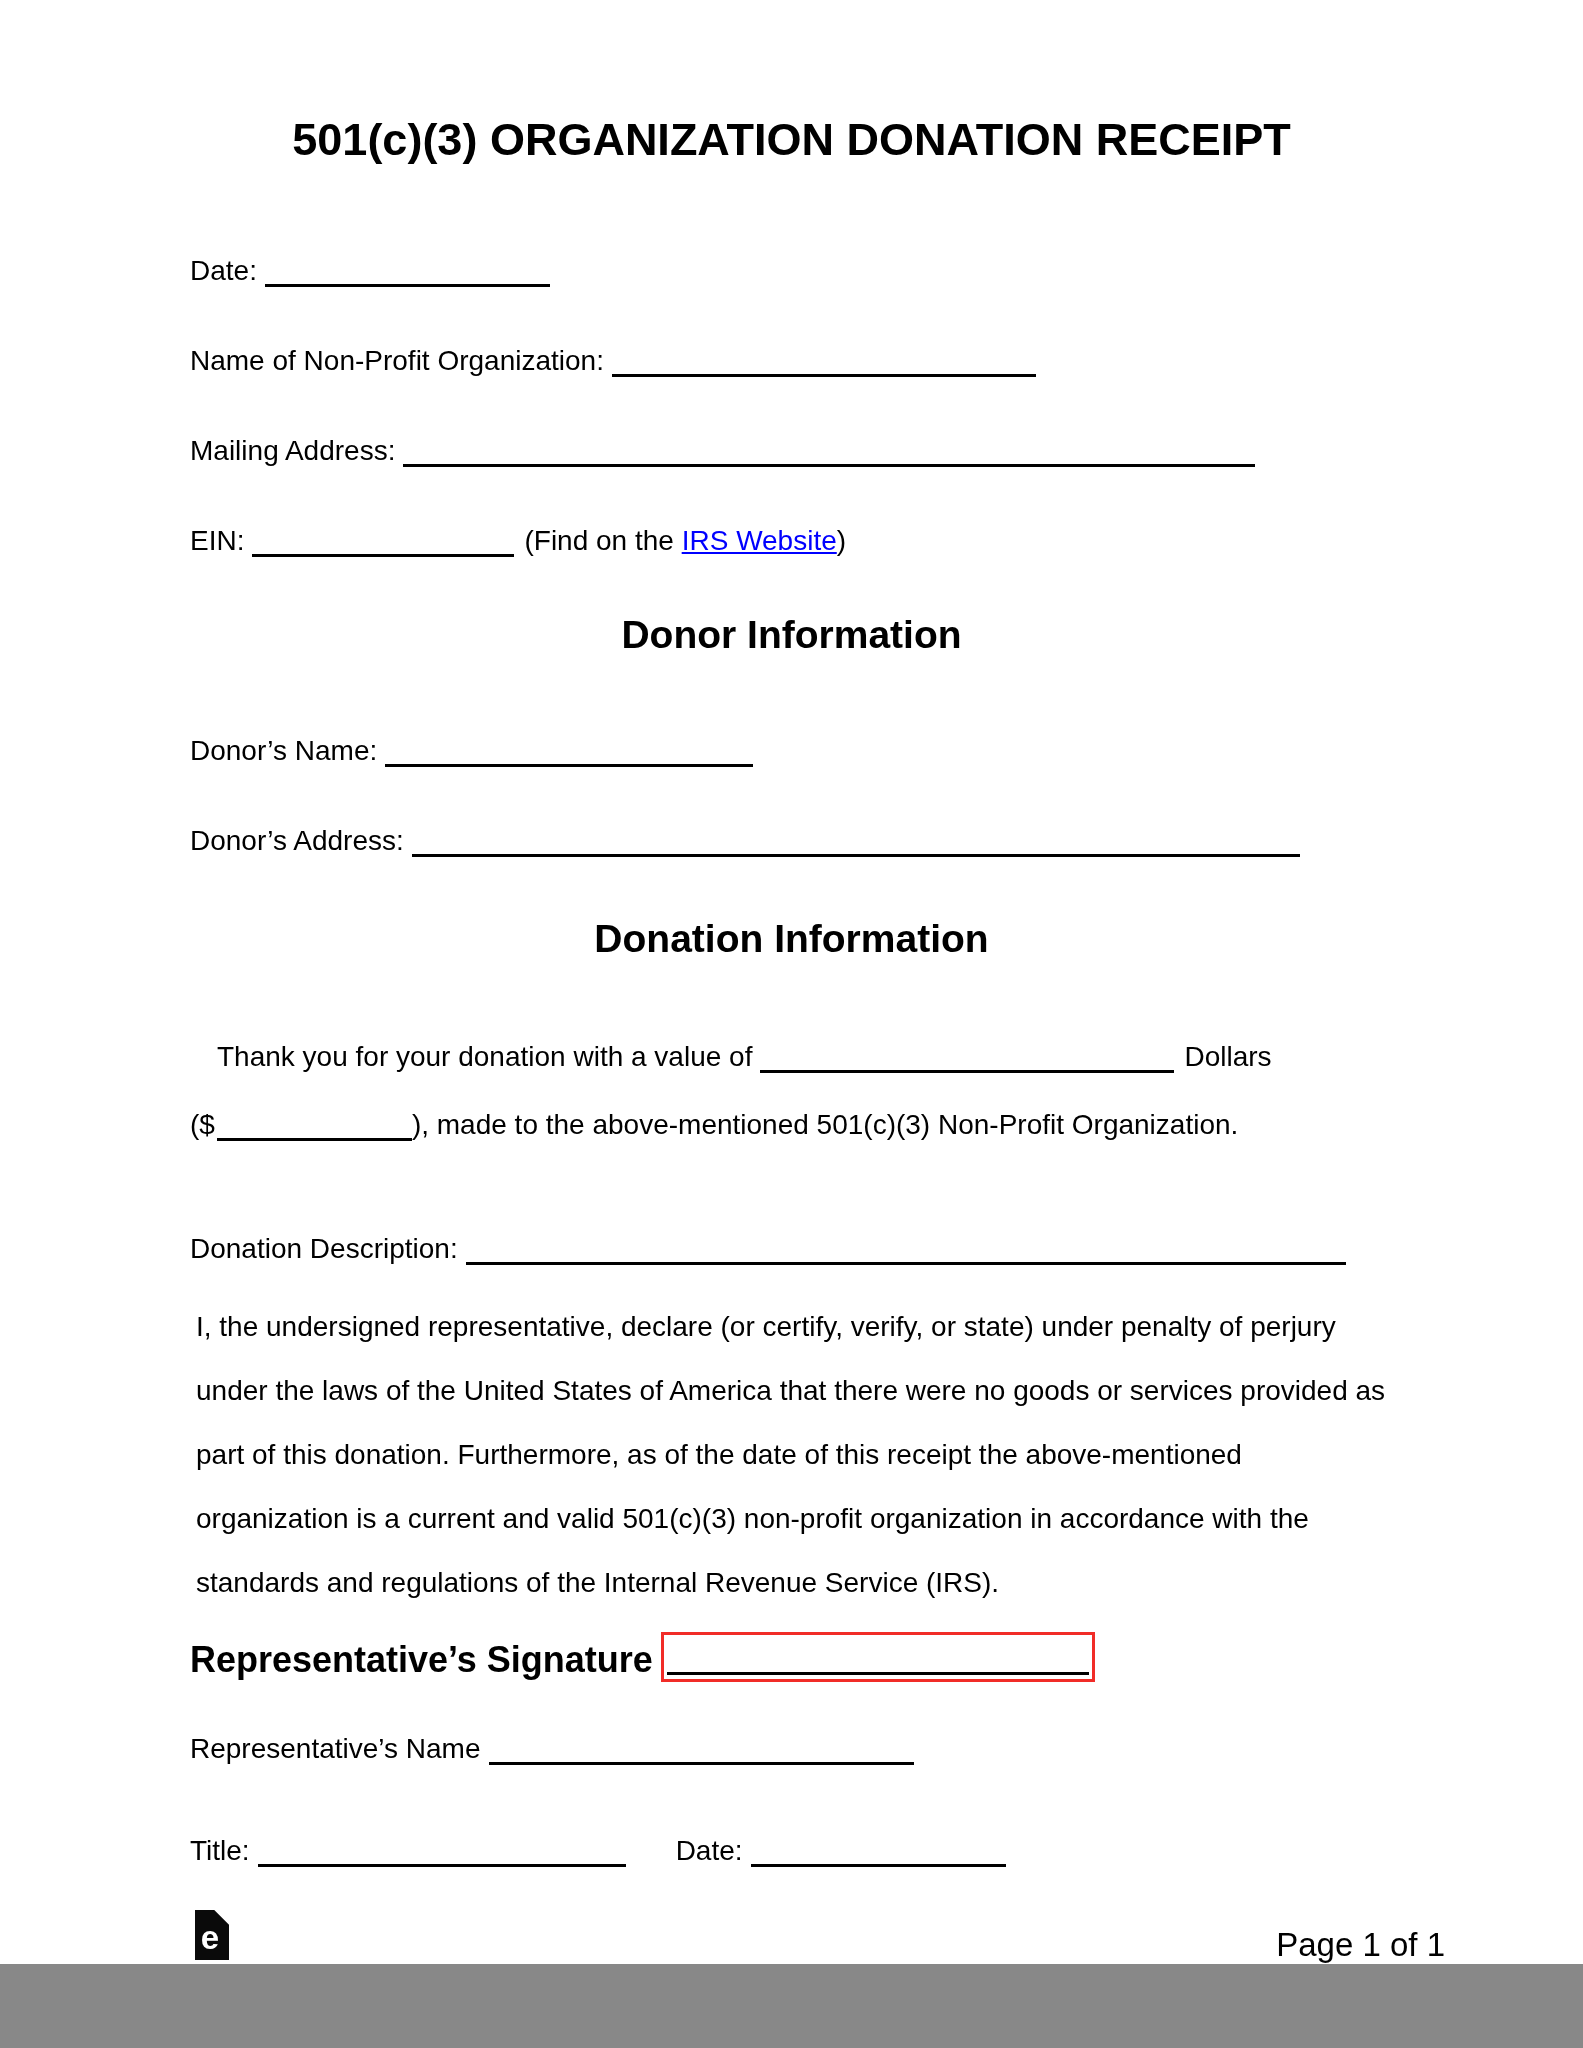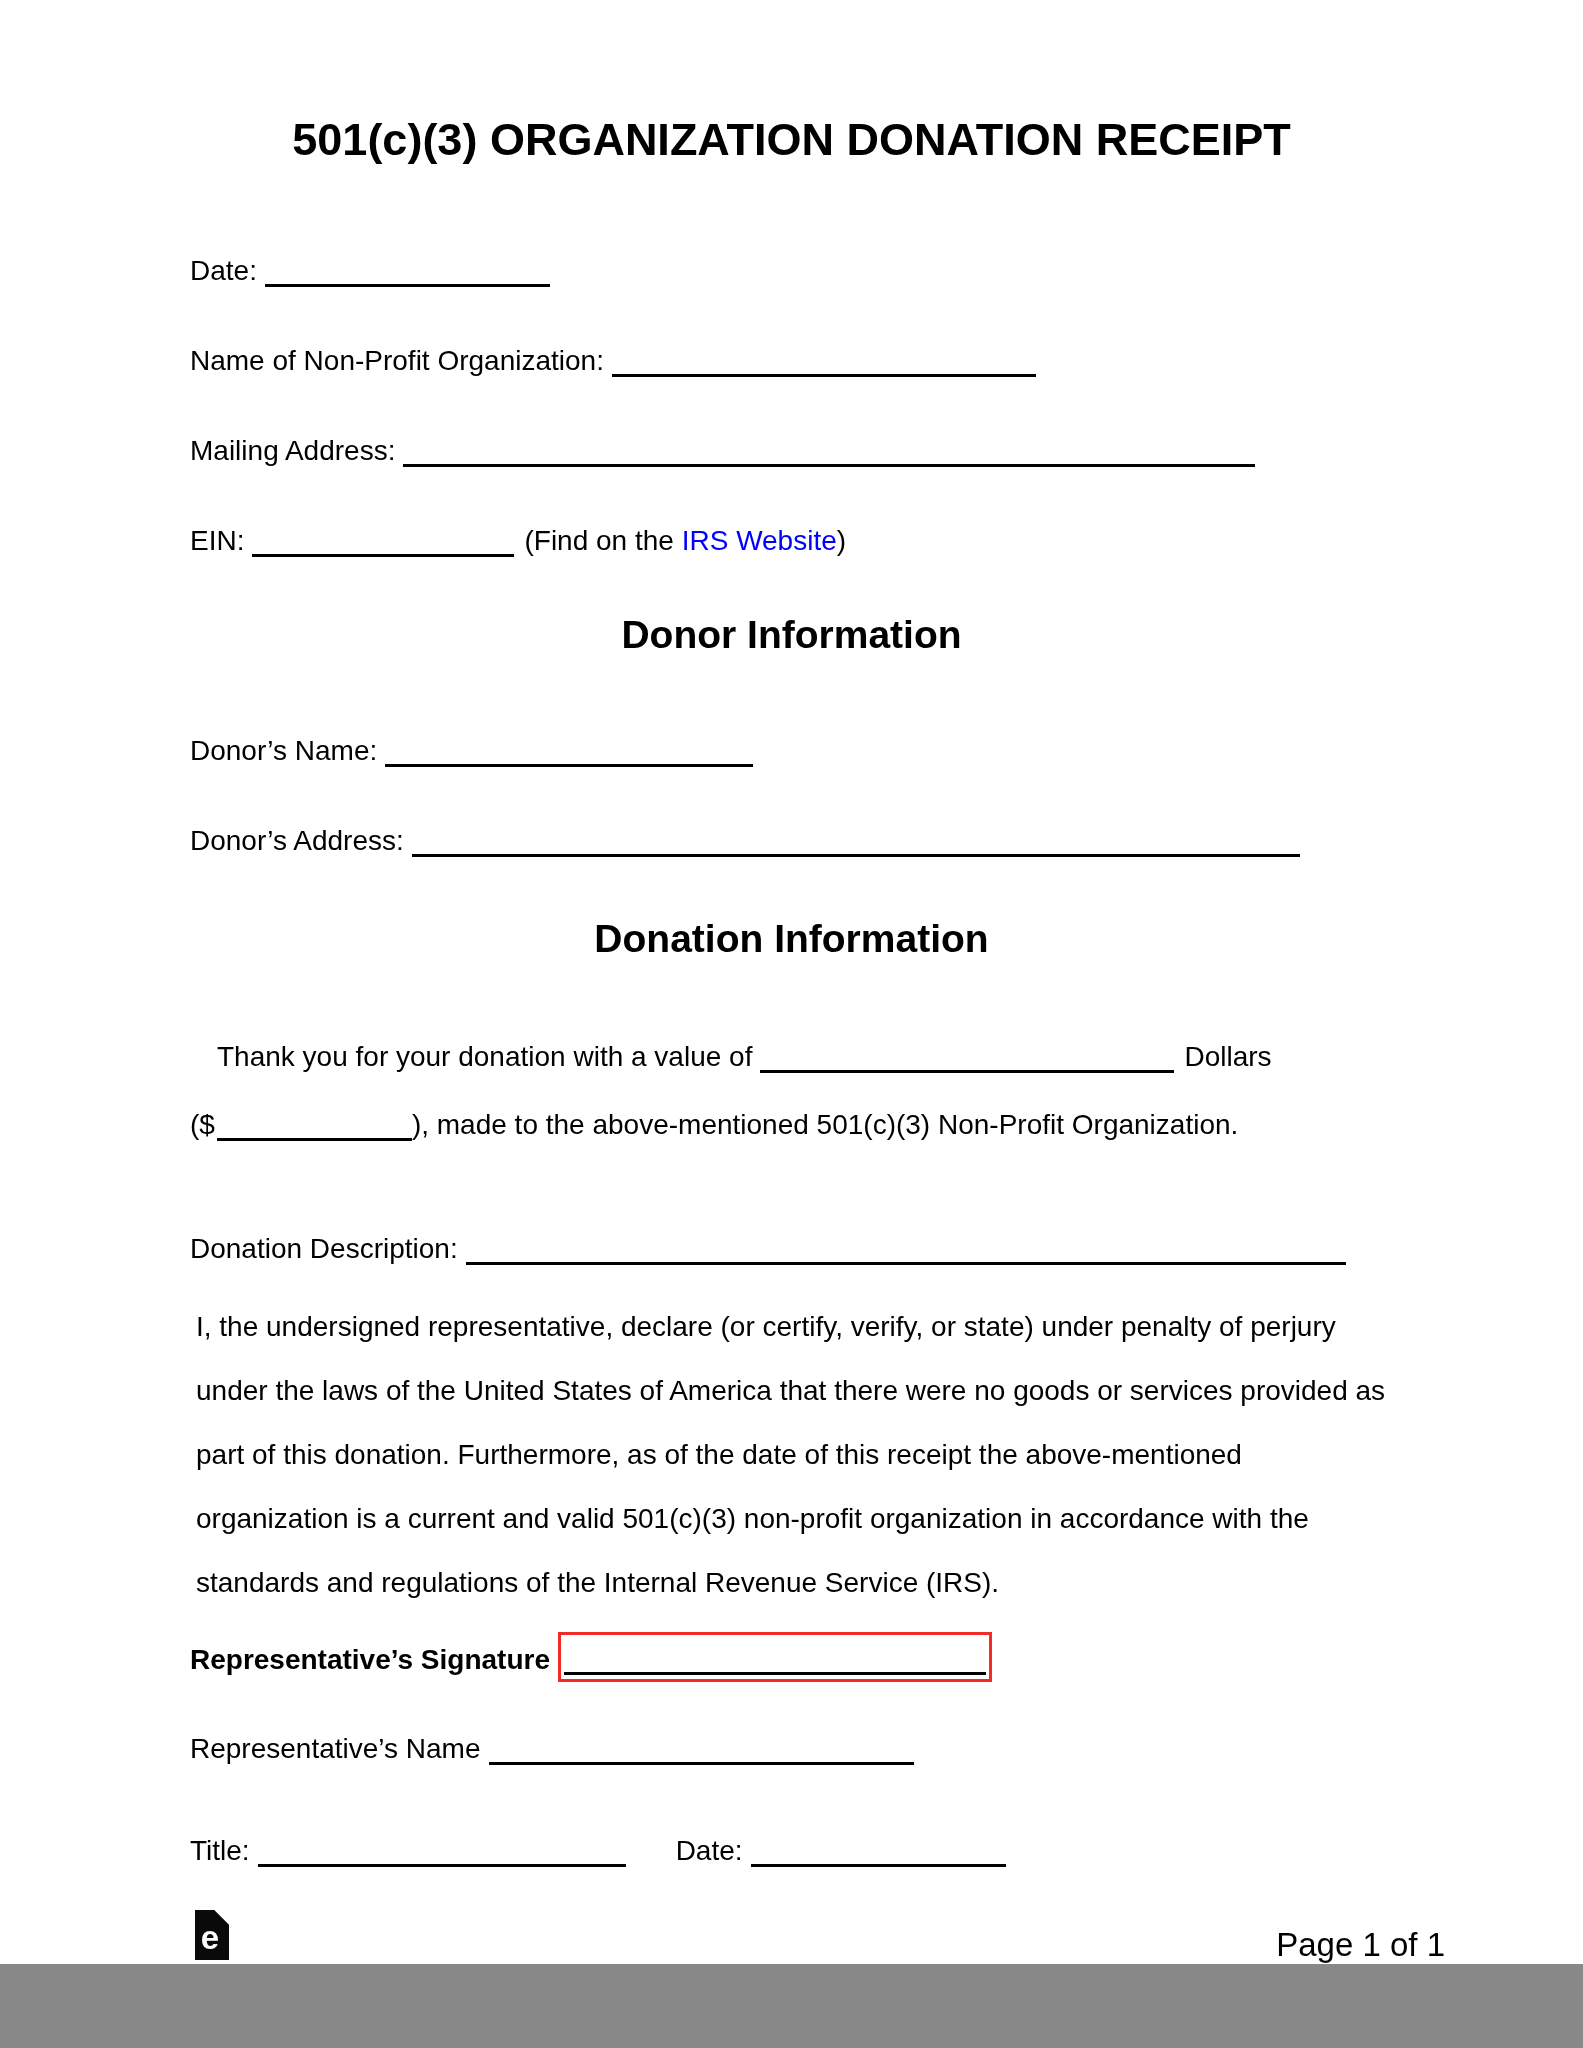--- a/index.html
+++ b/index.html
@@ -45,38 +45,39 @@
     display:inline-block;
     height:10px;
     border-bottom:3px solid var(--text);
     vertical-align:-7px;
     margin-left:8px;
   }
   .ul-tight{margin-left:2px;}
   .note-prefix{margin-left:10px;}
   .link{
     color:var(--link);
+    text-decoration:underline;
     cursor:pointer;
   }
   .declaration{
     position:absolute;
     left:196px;top:1295px;
     width:1215px;
     font-size:28px;line-height:64px;
     white-space:pre-line;
   }
   .sig-row{
     position:absolute;
     left:190px;top:1632px;
     height:50px;
     display:flex;
     align-items:flex-end;
   }
   .sig-label{
-    font-size:28px;font-weight:bold;line-height:34px;
+    font-size:36px;font-weight:bold;line-height:34px;
     margin-bottom:5px;
     white-space:nowrap;
   }
   .sig-box{
     position:relative;
     width:434px;height:50px;
     margin-left:8px;
     border:3px solid var(--signature-box-border);
     background:var(--background);
   }

